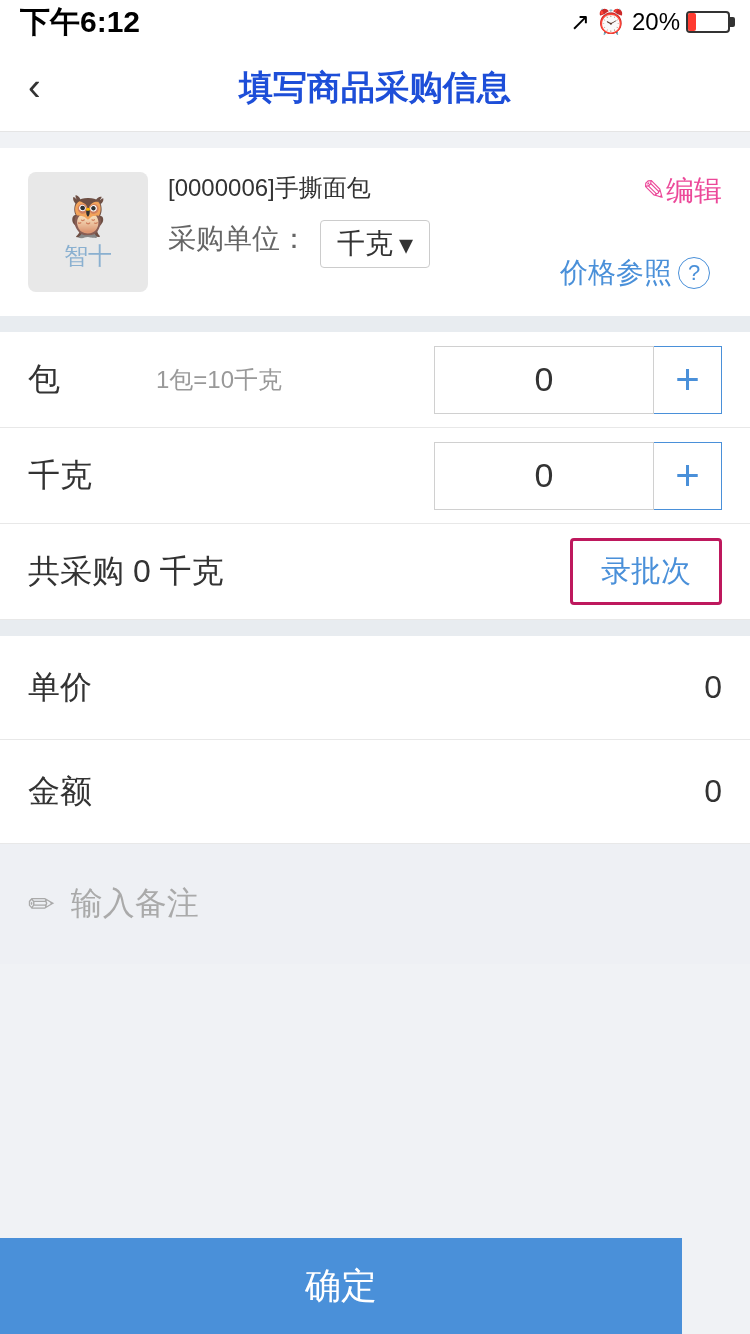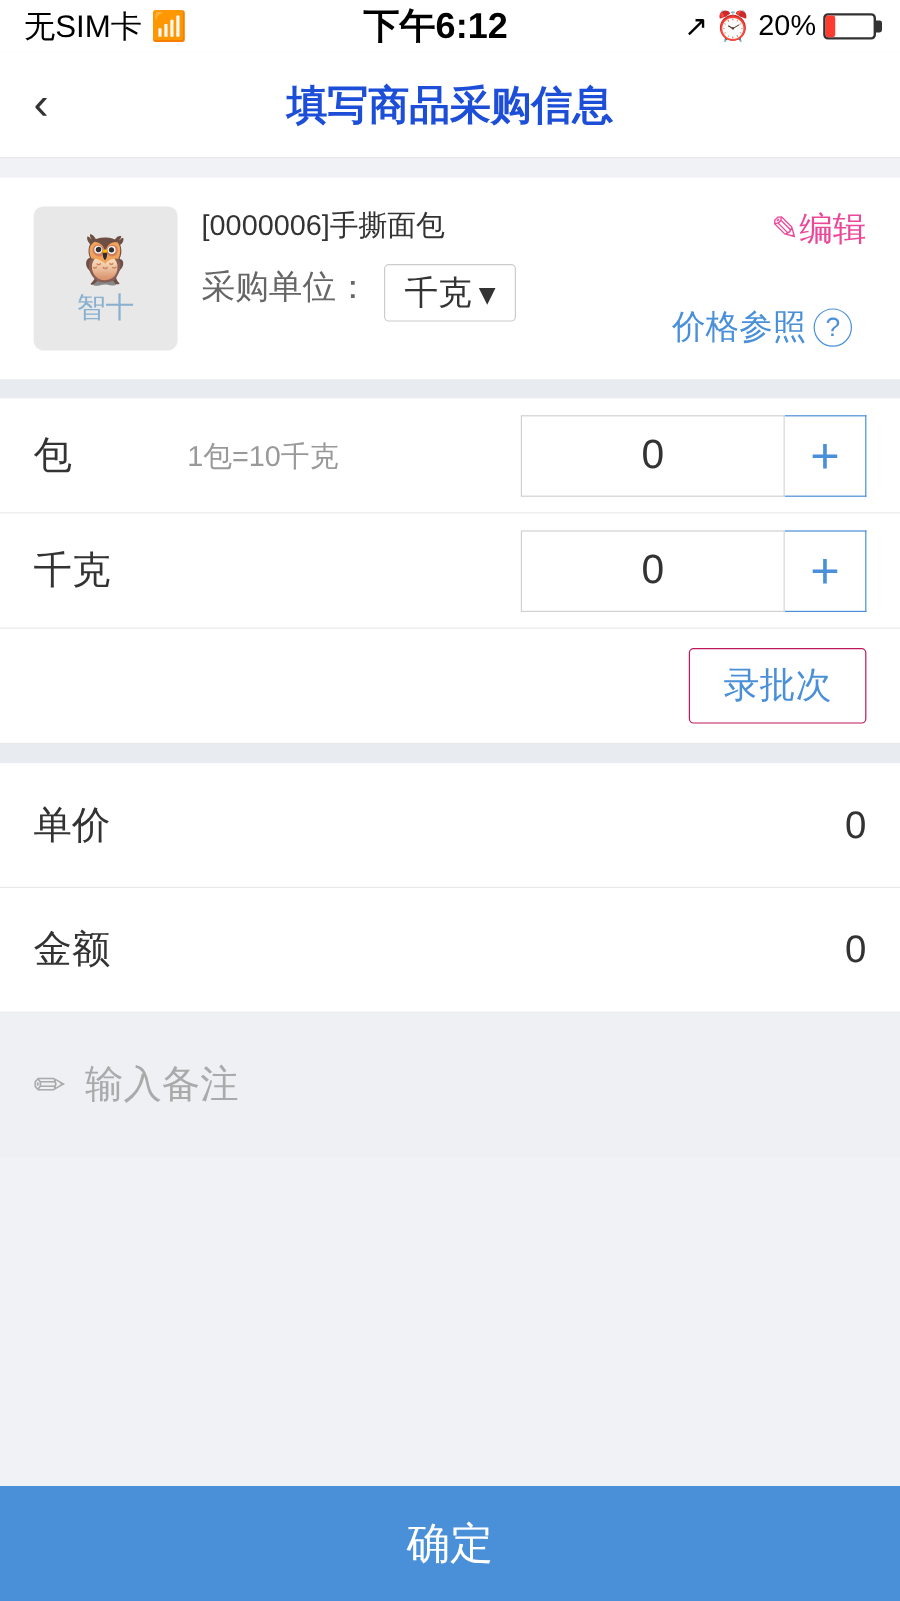--- a/index.html
+++ b/index.html
@@ -208,21 +208,21 @@
       align-items: center;
       padding: 0 28px;
       border-bottom: 1px solid #e8e8e8;
     }
     .total-label {
       font-size: 32px;
       color: #333;
     }
     .record-btn {
       margin-left: auto;
-      border: 1px solid #be185d;
+      border: 3px solid #be185d;
       color: #4a90d9;
       font-size: 30px;
       padding: 10px 28px;
       background: #fff;
       border-radius: 4px;
       cursor: pointer;
     }
 
     
     .info-row {
@@ -262,43 +262,39 @@
       background: #f0f2f5;
       flex: 1;
       min-height: 300px;
     }
 
     
     .confirm-btn {
       position: fixed;
       bottom: 0;
       left: 0;
-      width: 750px;
+      width: 682px;
       height: 96px;
       background: #4a90d9;
       color: #fff;
       font-size: 36px;
       font-weight: 500;
       border: none;
       cursor: pointer;
       display: flex;
       align-items: center;
       justify-content: center;
     }
 
     .wifi-icon { font-size: 24px; }
   </style>
 </head>
 <body>
 
 <div class="status-bar">
-  <div class="status-left">
-    <span>无SIM卡</span>
-    <span class="wifi-icon">📶</span>
-  </div>
   <div class="status-center">下午6:12</div>
   <div class="status-right">
     <span>↗</span>
     <span>⏰</span>
     <span>20%</span>
     <div class="battery-icon">
       <div class="battery-fill"></div>
     </div>
   </div>
 </div>
@@ -345,20 +341,21 @@
 
 <div class="quantity-row">
   <span class="quantity-label">千克</span>
   <div class="quantity-input-wrap">
     <input class="quantity-input" type="text" value="0" style="">
     <div class="quantity-plus">+</div>
   </div>
 </div>
 
 <div class="total-row">
+  <span class="total-label"><span>共采购</span><span> 0 </span><span>千克</span></span>
   <button class="record-btn">录批次</button>
 </div>
 
 <div class="section-divider"></div>
 
 <div class="info-row">
   <span class="info-label">单价</span>
   <span class="info-value">0</span>
 </div>
 

